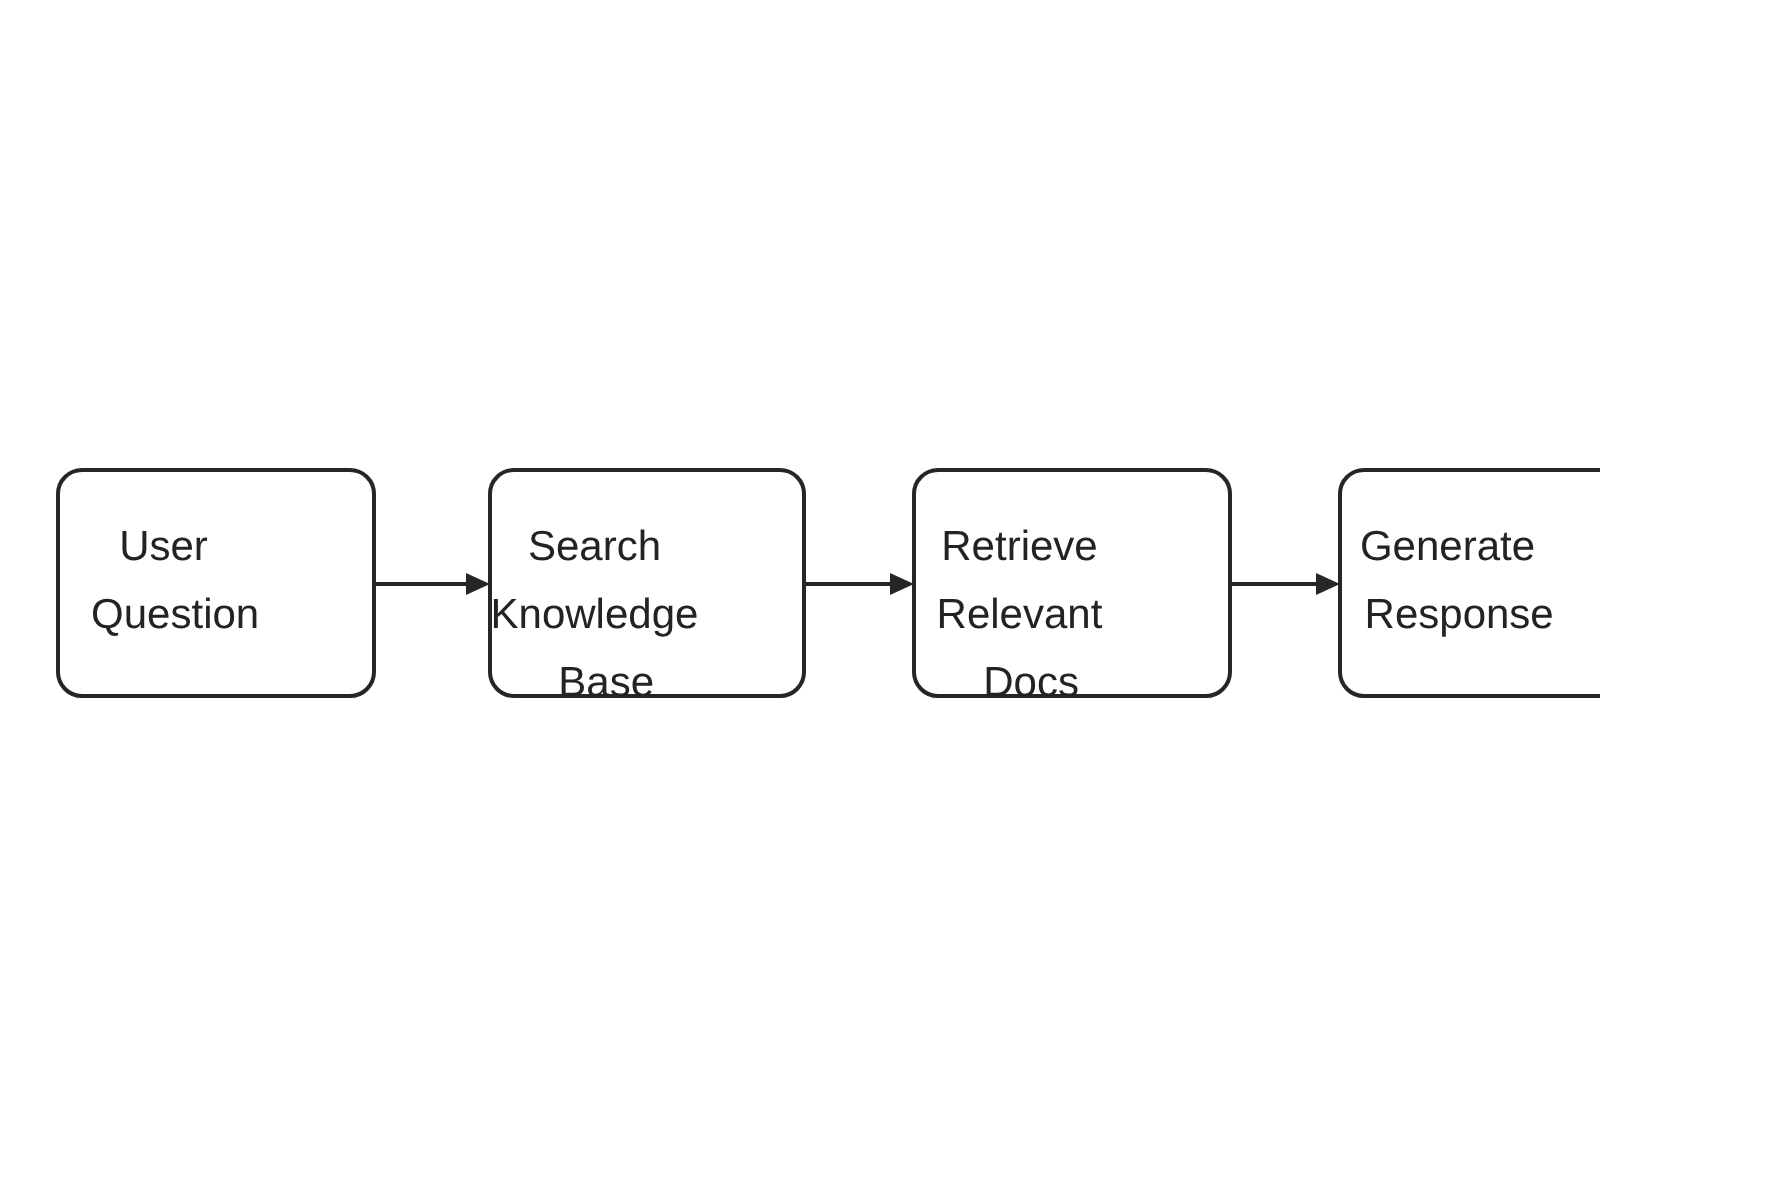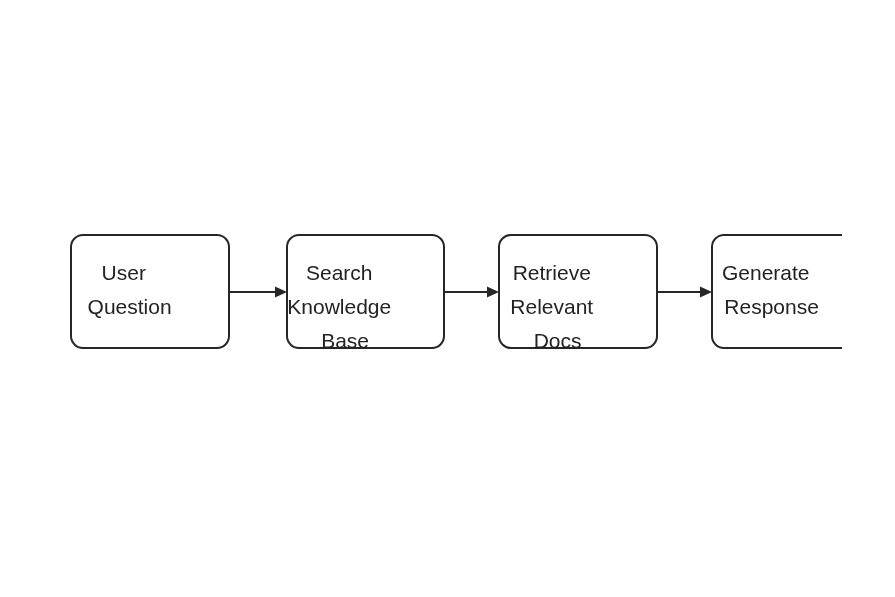--- a/index.html
+++ b/index.html
@@ -10,21 +10,20 @@
   }
   body {
     font-family: "Liberation Sans", sans-serif;
   }
   #canvas {
     position: relative;
     width: 800px;
     height: 597px;
     background: #ffffff;
     overflow: hidden;
-    margin-left: 42px;
   }
   #flow-svg {
     position: absolute;
     left: 0;
     top: 0;
     width: 895px;
     height: 597px;
     display: block;
   }
   .node-shape {

